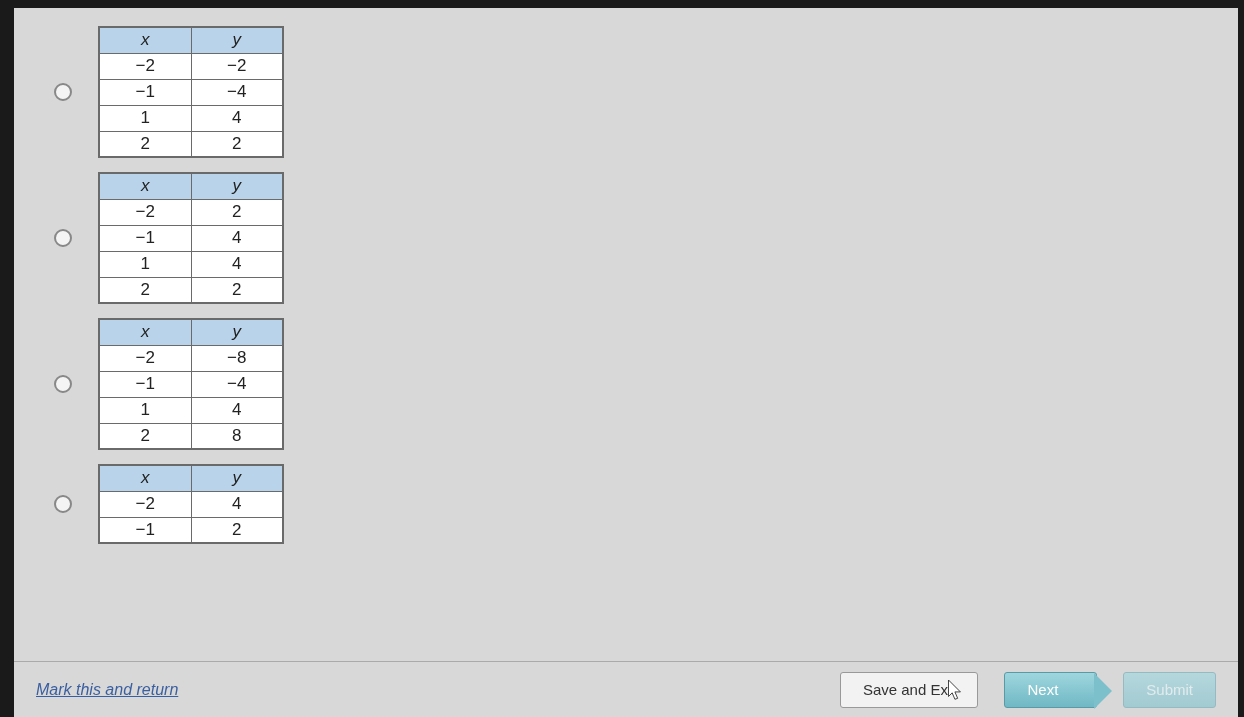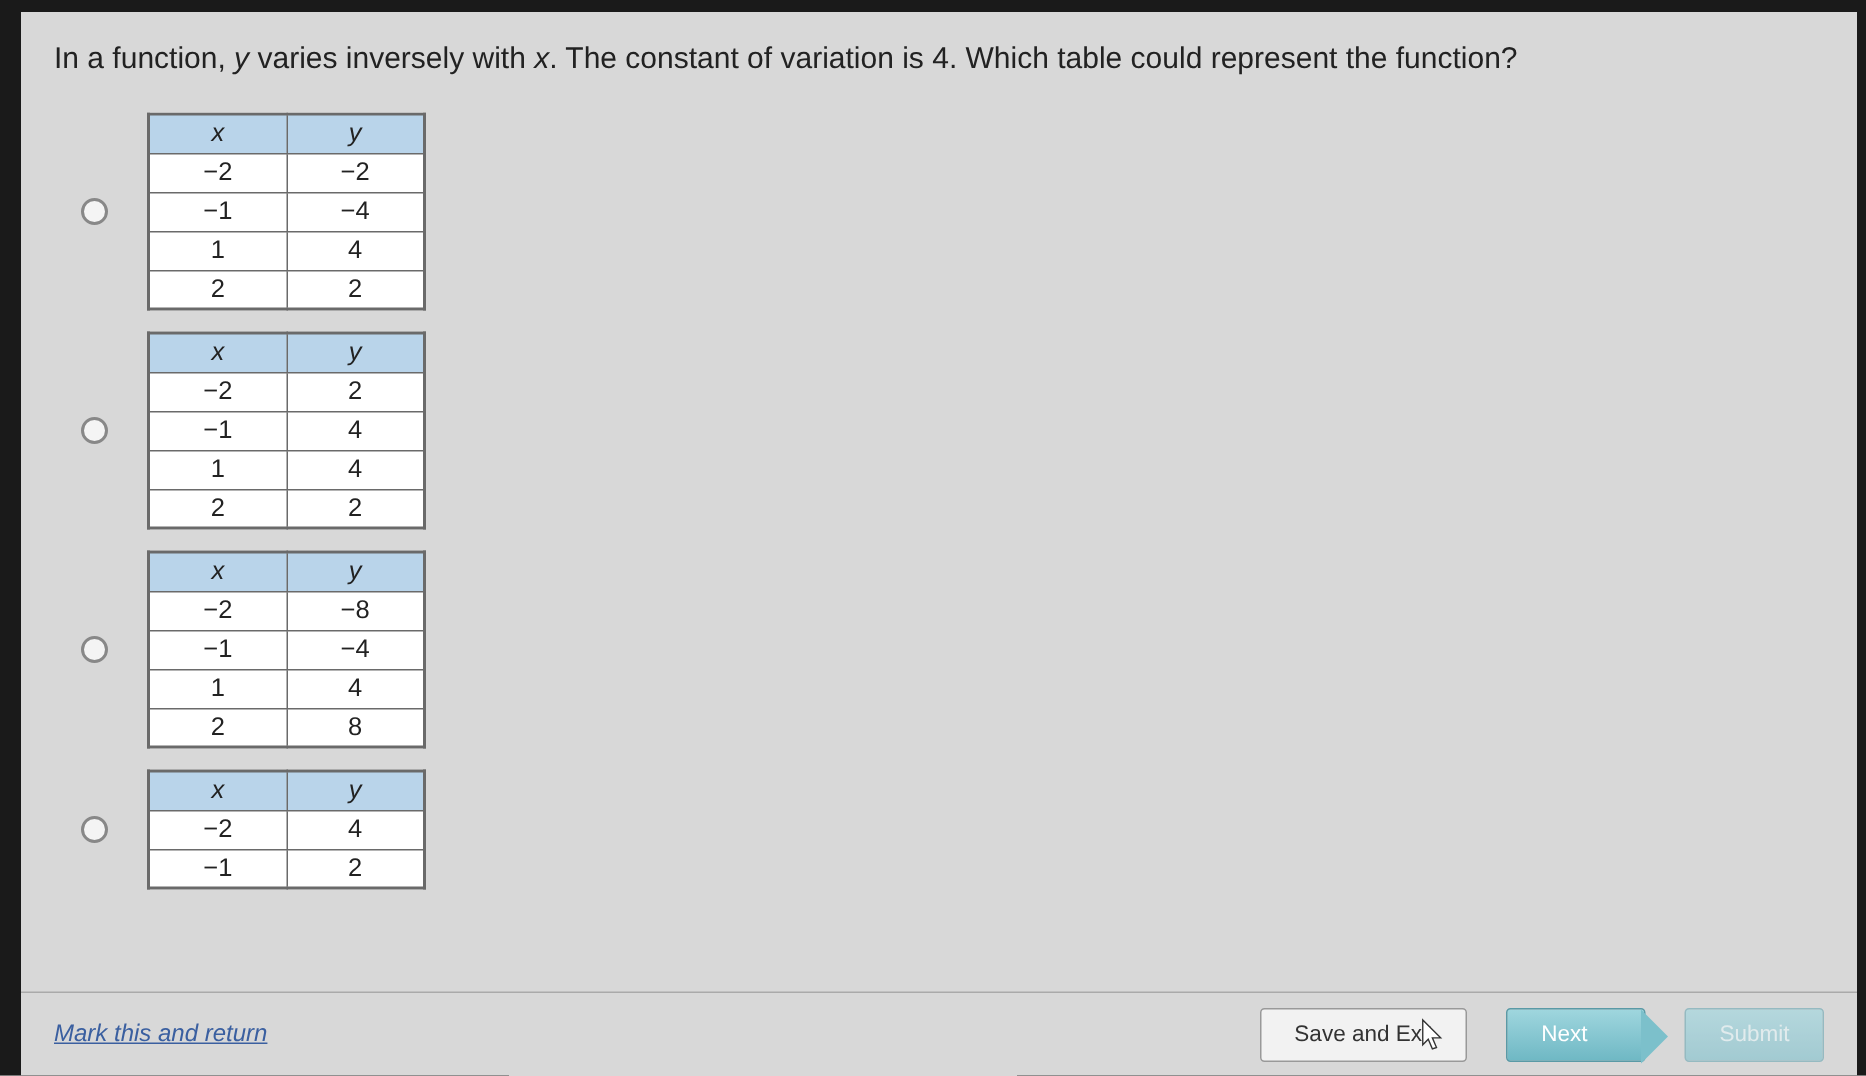--- a/index.html
+++ b/index.html
@@ -131,23 +131,20 @@
     width: 22px;
     height: 26px;
     pointer-events: none;
   }
 </style>
 </head>
 <body>
 
 <div class="page-container">
 
-  <div class="question-text">
-    <span>In a function, </span><span class="var">y</span><span> varies inversely with </span><span class="var">x</span><span>. The constant of variation is 4. Which table could represent the function?</span>
-  </div>
 
   <div class="options-area">
 
     <div class="option-row">
       <input type="radio" class="radio" name="ans" style="">
       <table class="data-table">
         <tbody>
             <tr>
               <th>x</th>
               <th>y</th>

